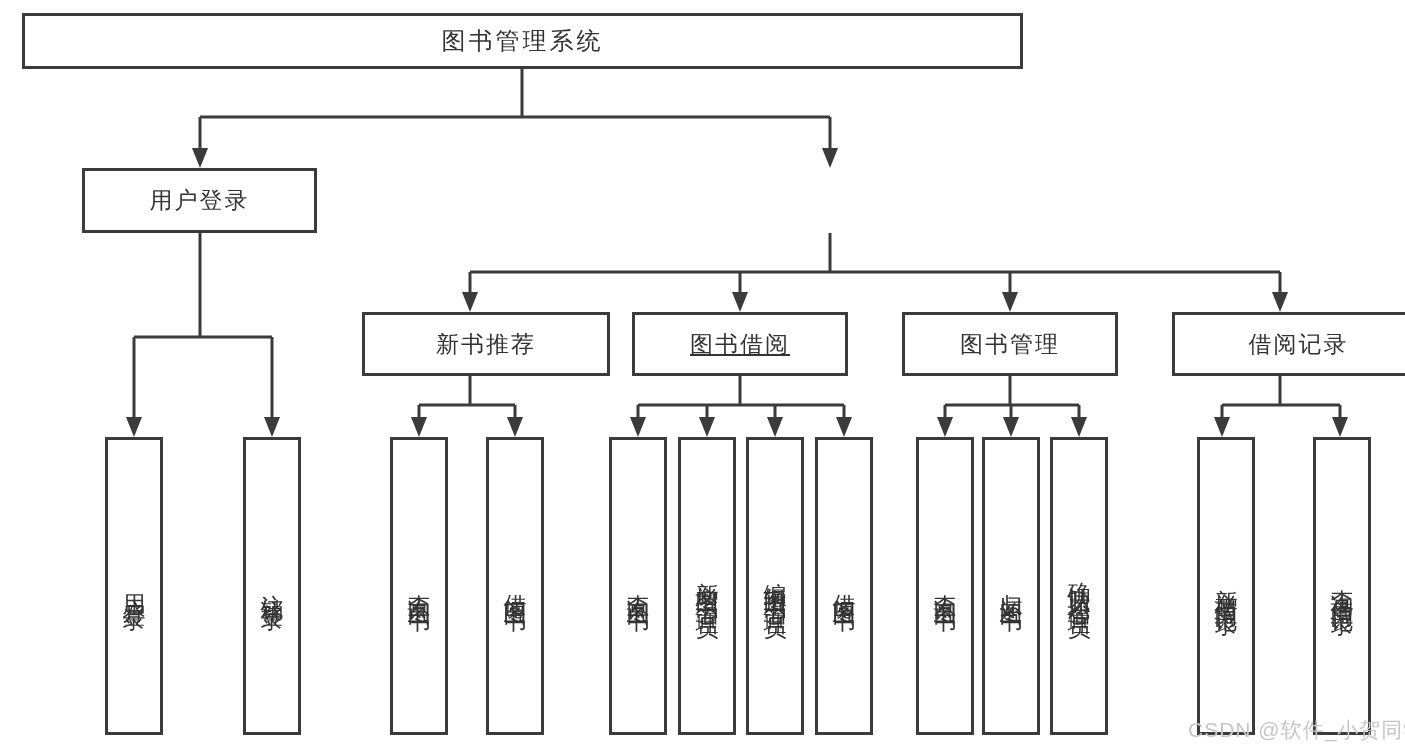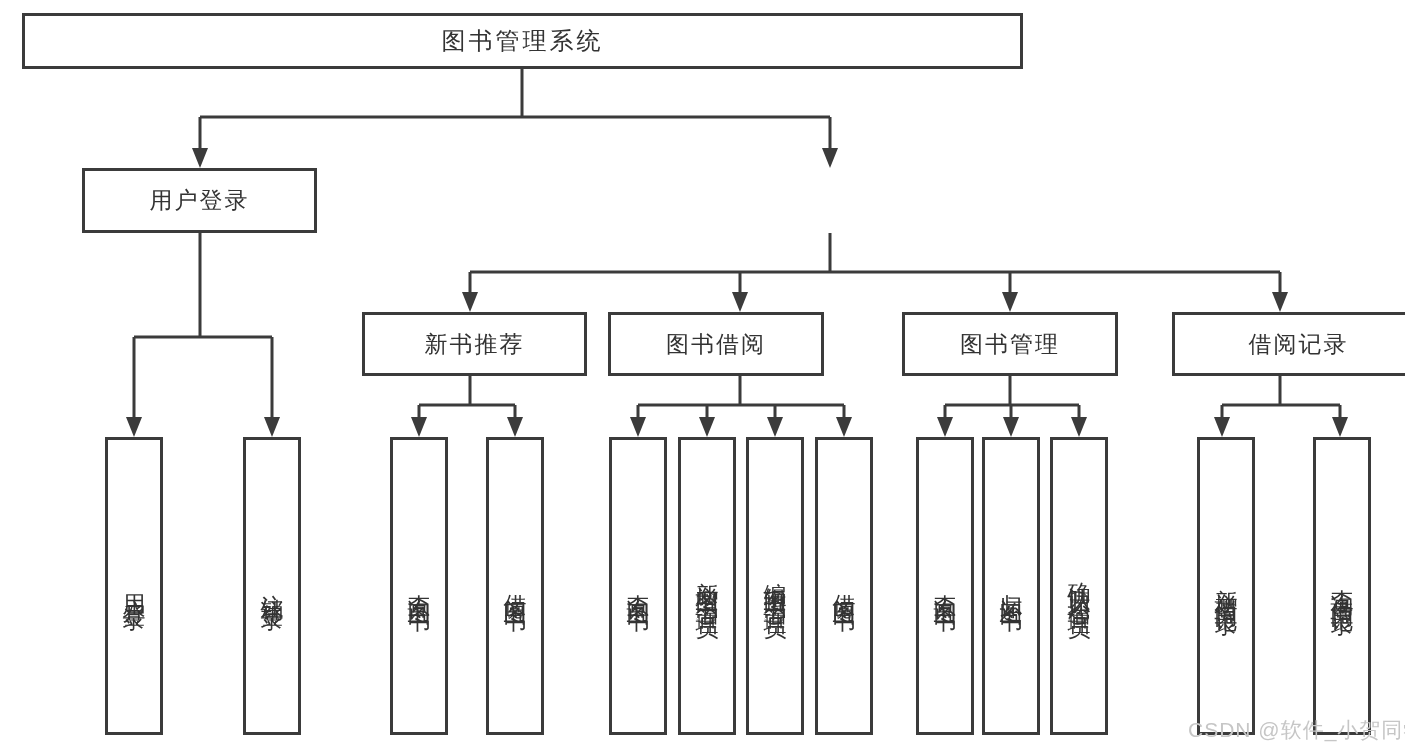--- a/index.html
+++ b/index.html
@@ -104,24 +104,24 @@
   </svg>
 
   <div class="node hbox root-box" style="left:22px; top:13px; width:1001px; height:56px;">
     <span>图书管理系统</span>
   </div>
 
   <div class="node hbox" style="left:82px; top:168px; width:235px; height:65px;">
     <span>用户登录</span>
   </div>
 
-  <div class="node hbox" style="left:362px; top:312px; width:225px; height:64px;">
+  <div class="node hbox" style="left:362px; top:312px; width:248px; height:64px;">
     <span>新书推荐</span>
   </div>
-  <div class="node hbox" style="left:608px; top:312px; width:216px; height:64px;">
+  <div class="node hbox" style="left:632px; top:312px; width:216px; height:64px;text-decoration:underline;">
     <span>图书借阅</span>
   </div>
   <div class="node hbox" style="left:902px; top:312px; width:216px; height:64px;">
     <span>图书管理</span>
   </div>
   <div class="node hbox" style="left:1172px; top:312px; width:253px; height:64px;">
     <span>借阅记录</span>
   </div>
 
   <div class="node vbox" style="left:105px; top:437px; width:58px; height:298px;">

